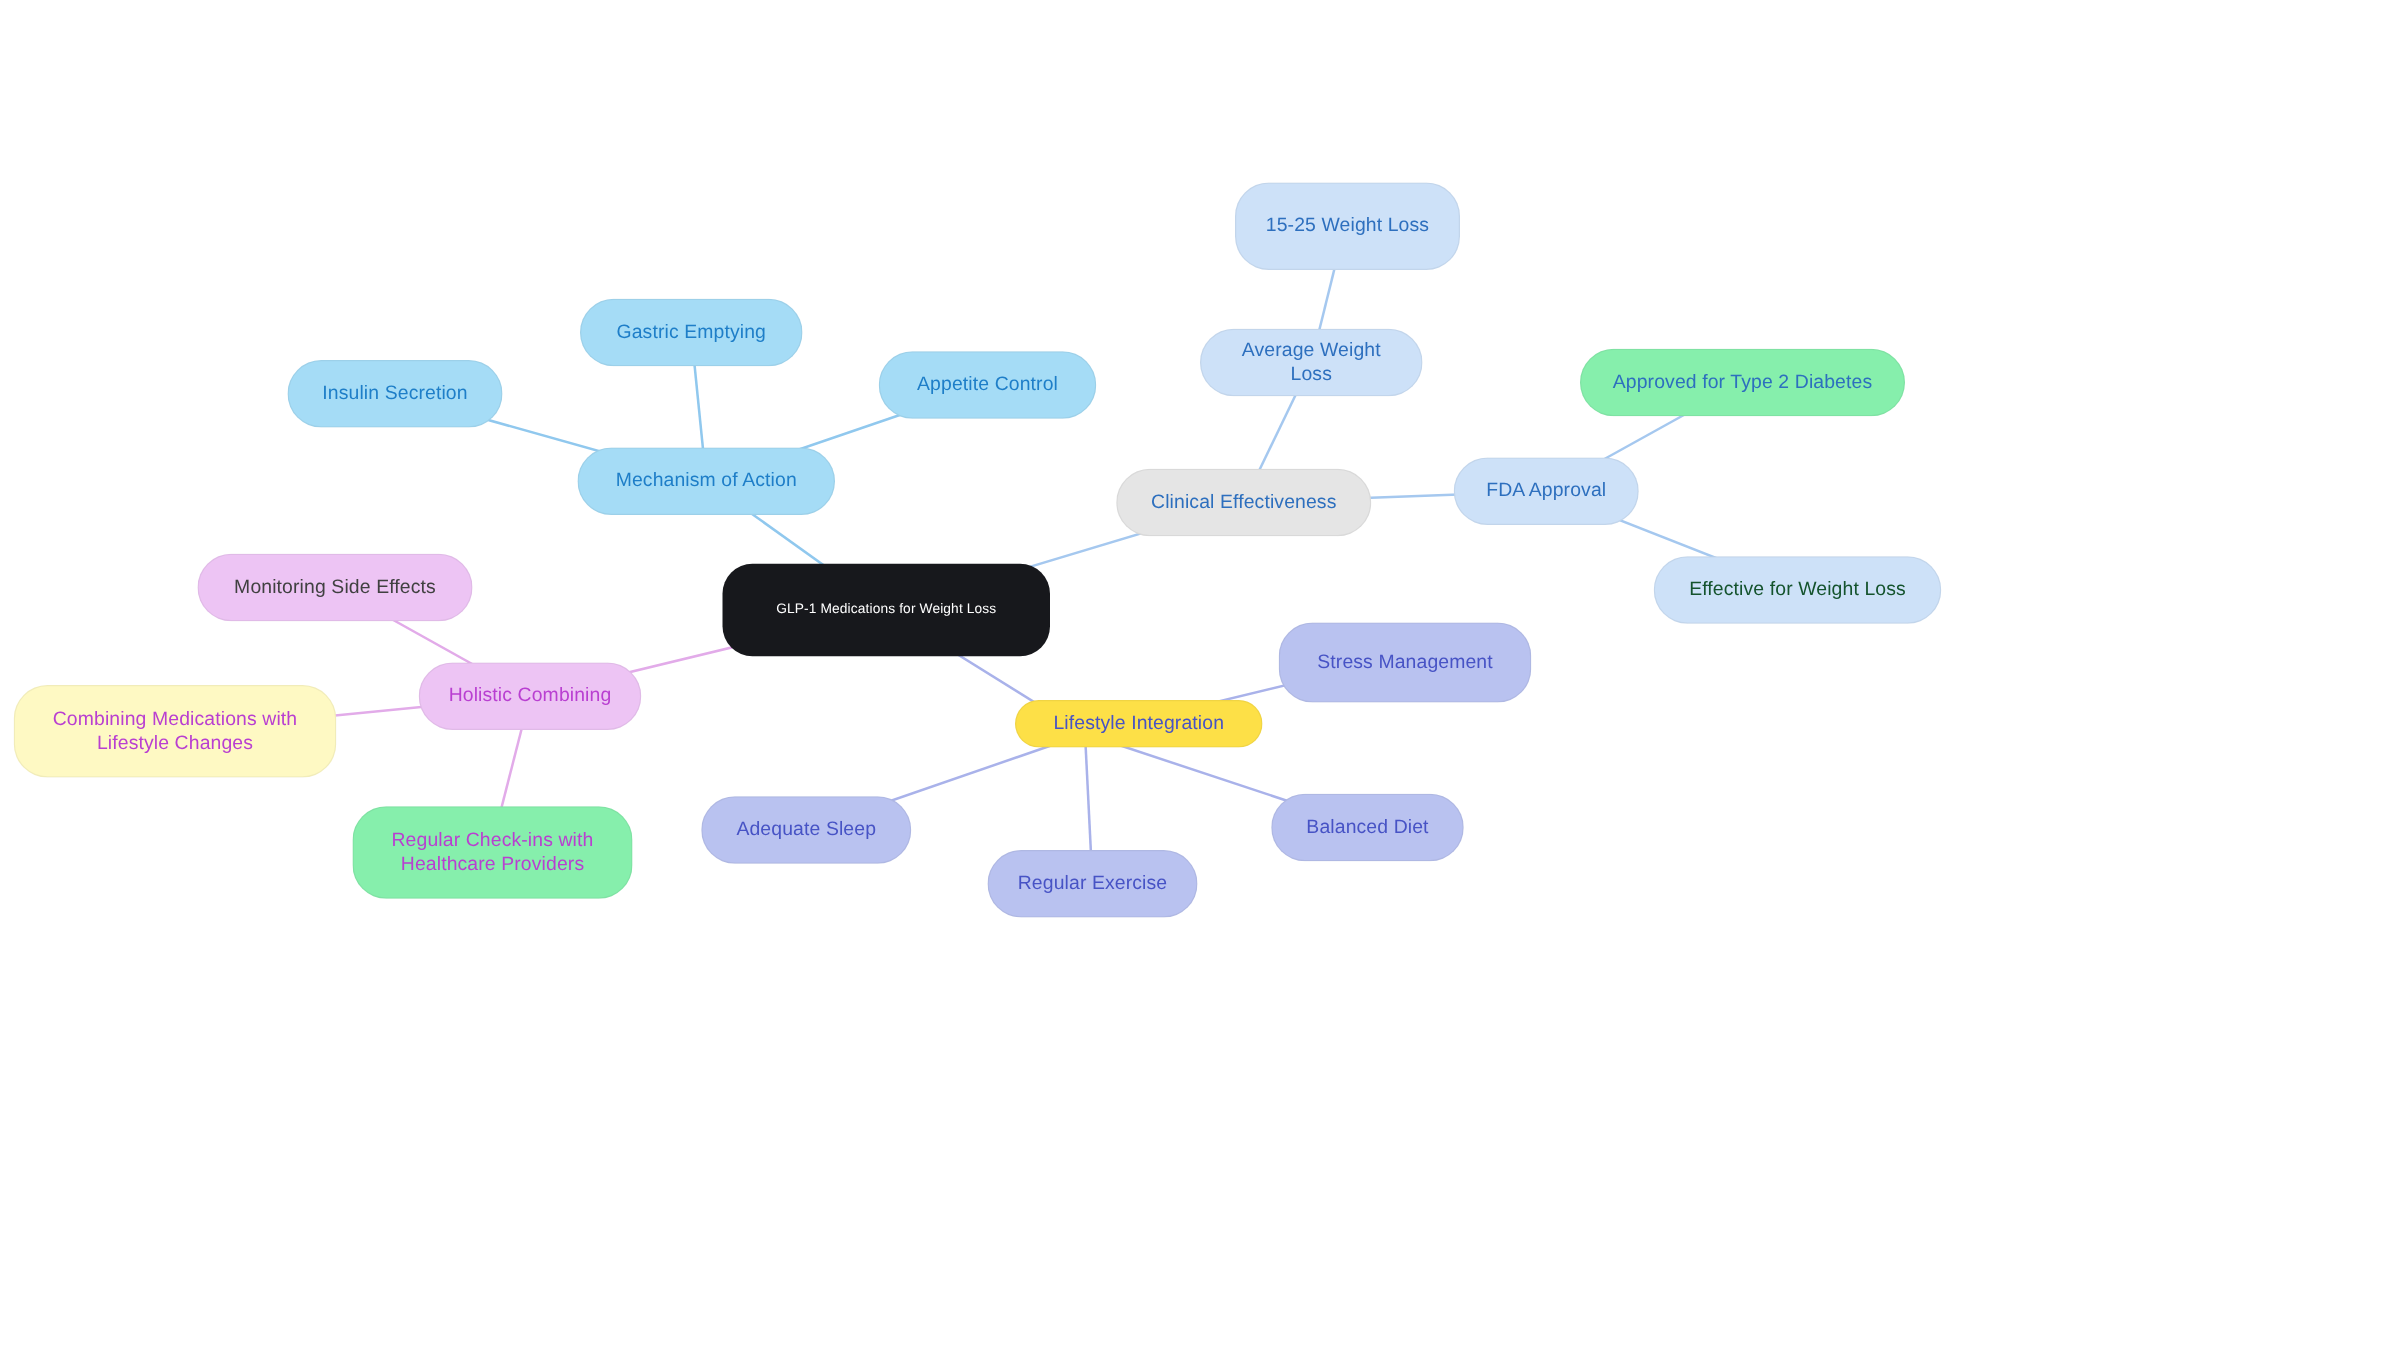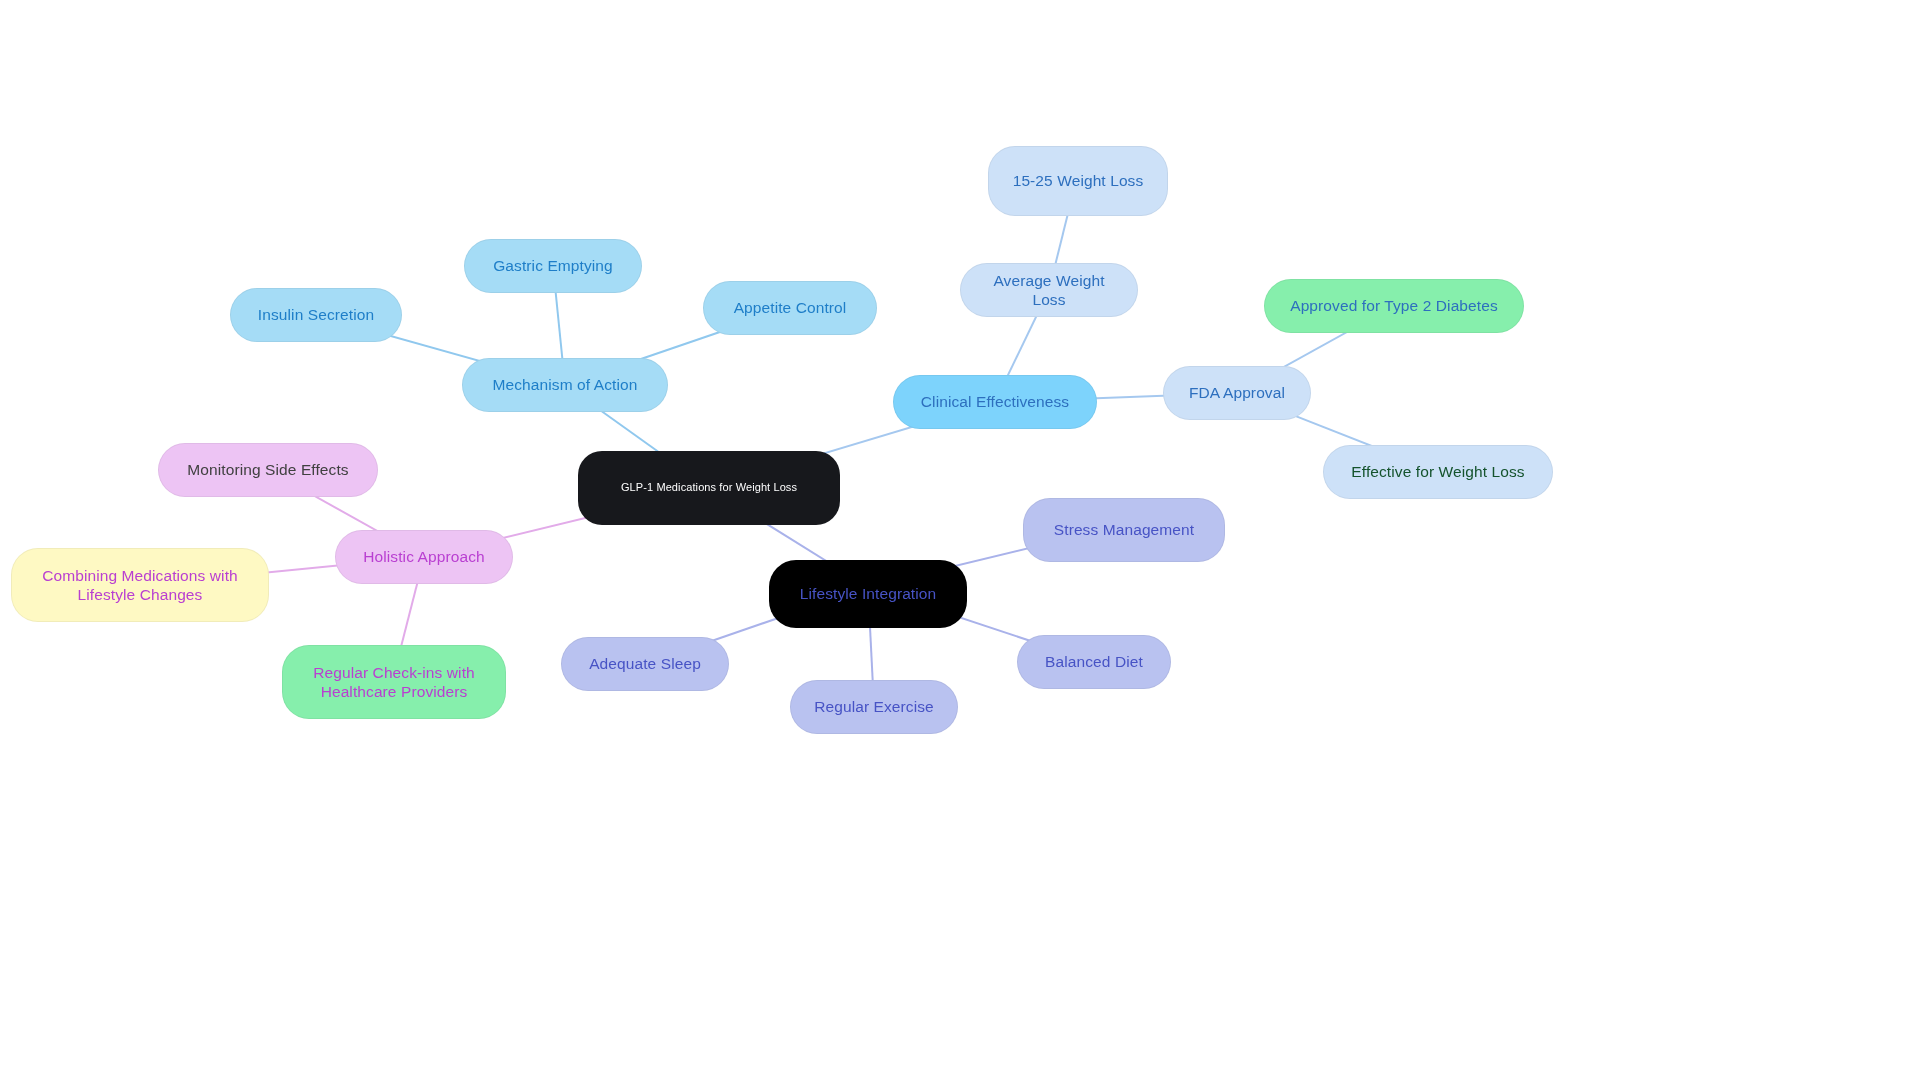--- a/index.html
+++ b/index.html
@@ -71,29 +71,29 @@
       <line x1="424" y1="557" x2="268" y2="470" stroke="#e2abe9" stroke-width="2"></line>
       <line x1="424" y1="557" x2="140" y2="585" stroke="#e2abe9" stroke-width="2"></line>
       <line x1="424" y1="557" x2="392" y2="682" stroke="#e2abe9" stroke-width="2"></line>
     </svg>
   <div id="nodes">
       <div class="node root" style="left: 578px; top: 451px; width: 262px; height: 74px; background: rgb(23, 24, 28); color: rgb(255, 255, 255);">GLP-1 Medications for Weight Loss</div>
       <div class="node" style="left: 462px; top: 358px; width: 206px; height: 54px; background: rgb(165, 220, 246); color: rgb(30, 126, 200);">Mechanism of Action</div>
       <div class="node" style="left: 230px; top: 288px; width: 172px; height: 54px; background: rgb(165, 220, 246); color: rgb(30, 126, 200);">Insulin Secretion</div>
       <div class="node" style="left: 464px; top: 239px; width: 178px; height: 54px; background: rgb(165, 220, 246); color: rgb(30, 126, 200);">Gastric Emptying</div>
       <div class="node" style="left: 703px; top: 281px; width: 174px; height: 54px; background: rgb(165, 220, 246); color: rgb(30, 126, 200);">Appetite Control</div>
-      <div class="node" style="left: 893px; top: 375px; width: 204px; height: 54px; background: #7dd3fc; color: rgb(45, 111, 190);">Clinical Effectiveness</div>
+      <div class="node" style="left: 893px; top: 375px; width: 204px; height: 54px; background: #e5e5e5; color: rgb(45, 111, 190);">Clinical Effectiveness</div>
       <div class="node" style="left: 960px; top: 263px; width: 178px; height: 54px; background: rgb(205, 225, 248); color: rgb(45, 111, 190);">Average Weight Loss</div>
       <div class="node" style="left: 988px; top: 146px; width: 180px; height: 70px; background: rgb(205, 225, 248); color: rgb(45, 111, 190);">15-25 Weight Loss</div>
       <div class="node" style="left: 1163px; top: 366px; width: 148px; height: 54px; background: rgb(205, 225, 248); color: rgb(45, 111, 190);">FDA Approval</div>
       <div class="node" style="left: 1264px; top: 279px; width: 260px; height: 54px; background: #86efac; color: rgb(45, 111, 190);">Approved for Type 2 Diabetes</div>
       <div class="node" style="left: 1323px; top: 445px; width: 230px; height: 54px; background: rgb(205, 225, 248); color: #14532d;">Effective for Weight Loss</div>
-      <div class="node" style="left: 769px; top: 560px; width: 198px; height: 68px; background: #000000; color: rgb(71, 83, 197);">Lifestyle Integration</div>
+      <div class="node" style="left: 812px; top: 560px; width: 198px; height: 38px; background: #fde047; color: rgb(71, 83, 197);">Lifestyle Integration</div>
       <div class="node" style="left: 1023px; top: 498px; width: 202px; height: 64px; background: rgb(185, 194, 240); color: rgb(71, 83, 197);">Stress Management</div>
       <div class="node" style="left: 1017px; top: 635px; width: 154px; height: 54px; background: rgb(185, 194, 240); color: rgb(71, 83, 197);">Balanced Diet</div>
       <div class="node" style="left: 790px; top: 680px; width: 168px; height: 54px; background: rgb(185, 194, 240); color: rgb(71, 83, 197);">Regular Exercise</div>
       <div class="node" style="left: 561px; top: 637px; width: 168px; height: 54px; background: rgb(185, 194, 240); color: rgb(71, 83, 197);">Adequate Sleep</div>
-      <div class="node" style="left: 335px; top: 530px; width: 178px; height: 54px; background: rgb(237, 196, 244); color: rgb(185, 63, 209);">Holistic Approach</div>
+      <div class="node" style="left: 335px; top: 530px; width: 178px; height: 54px; background: rgb(237, 196, 244); color: rgb(185, 63, 209);">Holistic Combining</div>
       <div class="node" style="left: 158px; top: 443px; width: 220px; height: 54px; background: rgb(237, 196, 244); color: #404040;">Monitoring Side Effects</div>
       <div class="node" style="left: 11px; top: 548px; width: 258px; height: 74px; background: #fef9c3; color: rgb(185, 63, 209);">Combining Medications with Lifestyle Changes</div>
       <div class="node" style="left: 282px; top: 645px; width: 224px; height: 74px; background: #86efac; color: rgb(185, 63, 209);">Regular Check-ins with Healthcare Providers</div>
     </div>
 </div>
 
 </body></html>

